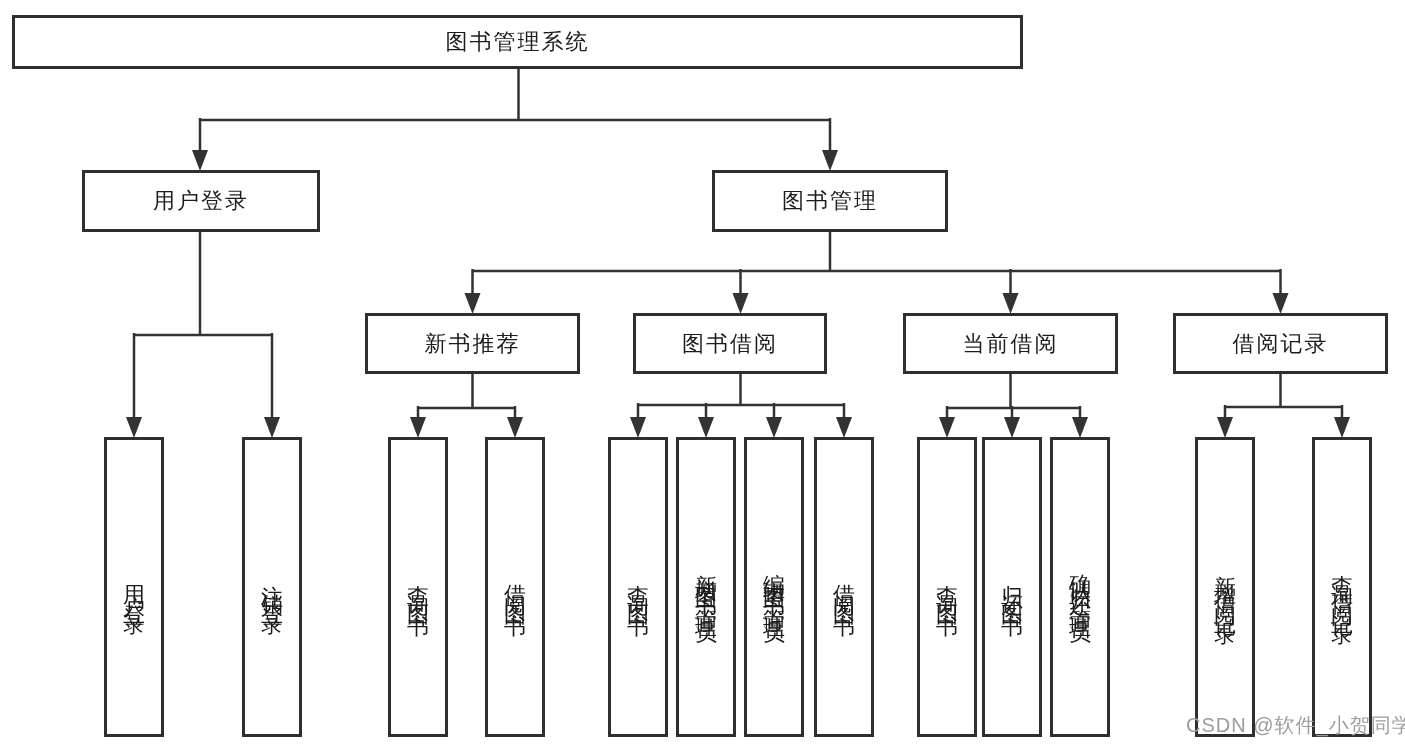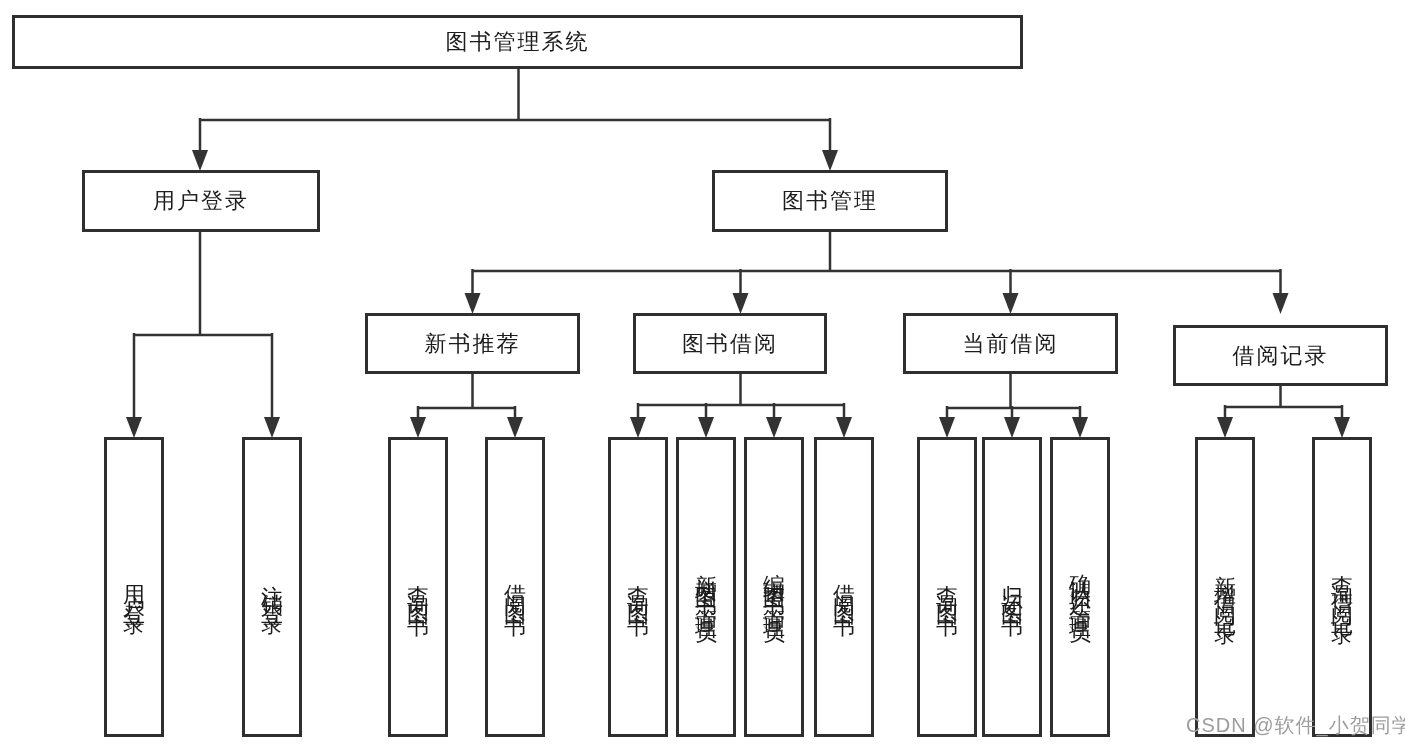--- a/index.html
+++ b/index.html
@@ -119,21 +119,21 @@
 
   <div class="box" style="left:365px; top:313px; width:215px; height:61px;">
     <span class="hlabel">新书推荐</span>
   </div>
   <div class="box" style="left:633px; top:313px; width:194px; height:61px;">
     <span class="hlabel">图书借阅</span>
   </div>
   <div class="box" style="left:903px; top:313px; width:215px; height:61px;">
     <span class="hlabel">当前借阅</span>
   </div>
-  <div class="box" style="left:1173px; top:313px; width:215px; height:61px;margin-top:12px;">
+  <div class="box" style="left:1173px; top:313px; width:215px; height:61px;">
     <span class="hlabel">借阅记录</span>
   </div>
 
   <div class="box leaf" style="left:104px; top:437px; width:60px; height:300px;">
     <span class="vtext">用户登录</span>
   </div>
   <div class="box leaf" style="left:242px; top:437px; width:60px; height:300px;">
     <span class="vtext">注销登录</span>
   </div>
 

